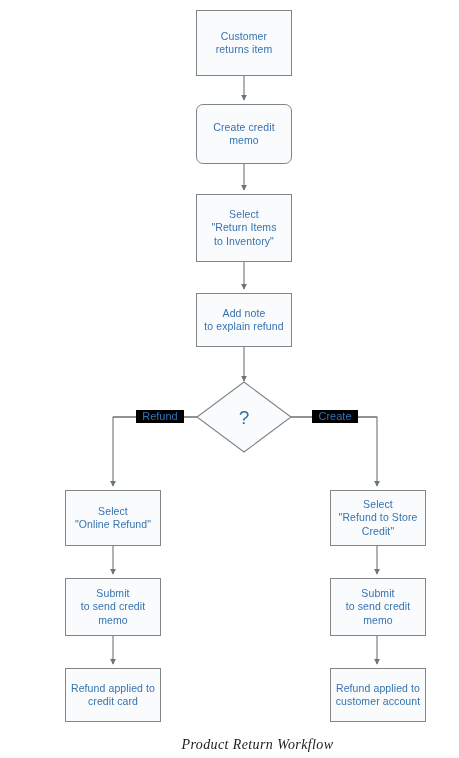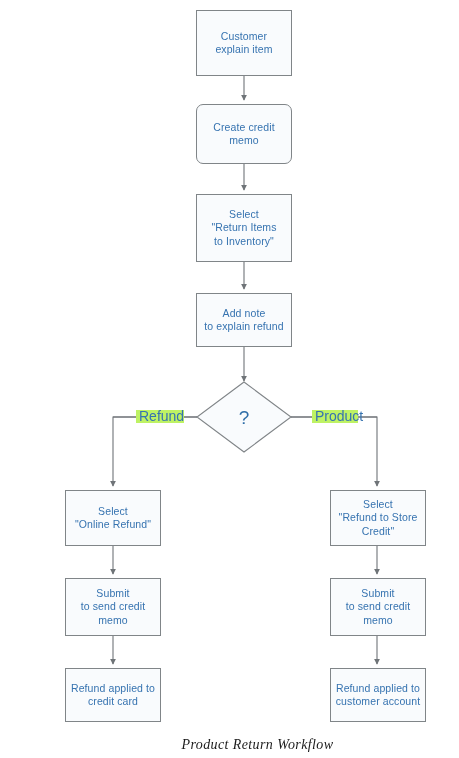--- a/index.html
+++ b/index.html
@@ -41,23 +41,23 @@
   }
   .node span {
     display: block;
     width: 100%;
     padding: 0 3px;
     box-sizing: border-box;
     white-space: pre-line;
   }
   .decision-label {
     position: absolute;
-    background: #bef264;
+    background: #000000;
     color: #3673b0;
-    font-size: 14px;
+    font-size: 11px;
     line-height: 13px;
     text-align: center;
     padding: 0 3px;
     white-space: nowrap;
   }
   .decision-mark {
     position: absolute;
     color: #2f6ea8;
     font-size: 19px;
     line-height: 19px;
@@ -111,21 +111,21 @@
 
       <line x1="113" y1="417" x2="136" y2="417"></line>
       <line x1="178" y1="417" x2="197" y2="417"></line>
       <line x1="291" y1="417" x2="312" y2="417"></line>
       <line x1="352" y1="417" x2="377" y2="417"></line>
     </g>
   </svg>
 
   <div class="node" style="left:196px; top:10px; width:96px; height:66px;">
     <span>Customer
-explain item</span>
+returns item</span>
   </div>
 
   <div class="node" style="left:196px; top:104px; width:96px; height:60px;border-radius:7px;">
     <span>Create credit
 memo</span>
   </div>
 
   <div class="node" style="left:196px; top:194px; width:96px; height:68px;">
     <span>Select
 "Return Items
@@ -139,21 +139,21 @@
 
   <div class="decision-mark" style="left:196px; top:408px; width:96px;">
     <span>?</span>
   </div>
 
   <div class="decision-label" style="left:136px; top:410px; width:42px;">
     <span>Refund</span>
   </div>
 
   <div class="decision-label" style="left:312px; top:410px; width:40px;">
-    <span>Product</span>
+    <span>Create</span>
   </div>
 
   <div class="node" style="left:65px; top:490px; width:96px; height:56px;">
     <span>Select
 "Online Refund"</span>
   </div>
 
   <div class="node" style="left:65px; top:578px; width:96px; height:58px;">
     <span>Submit
 to send credit

